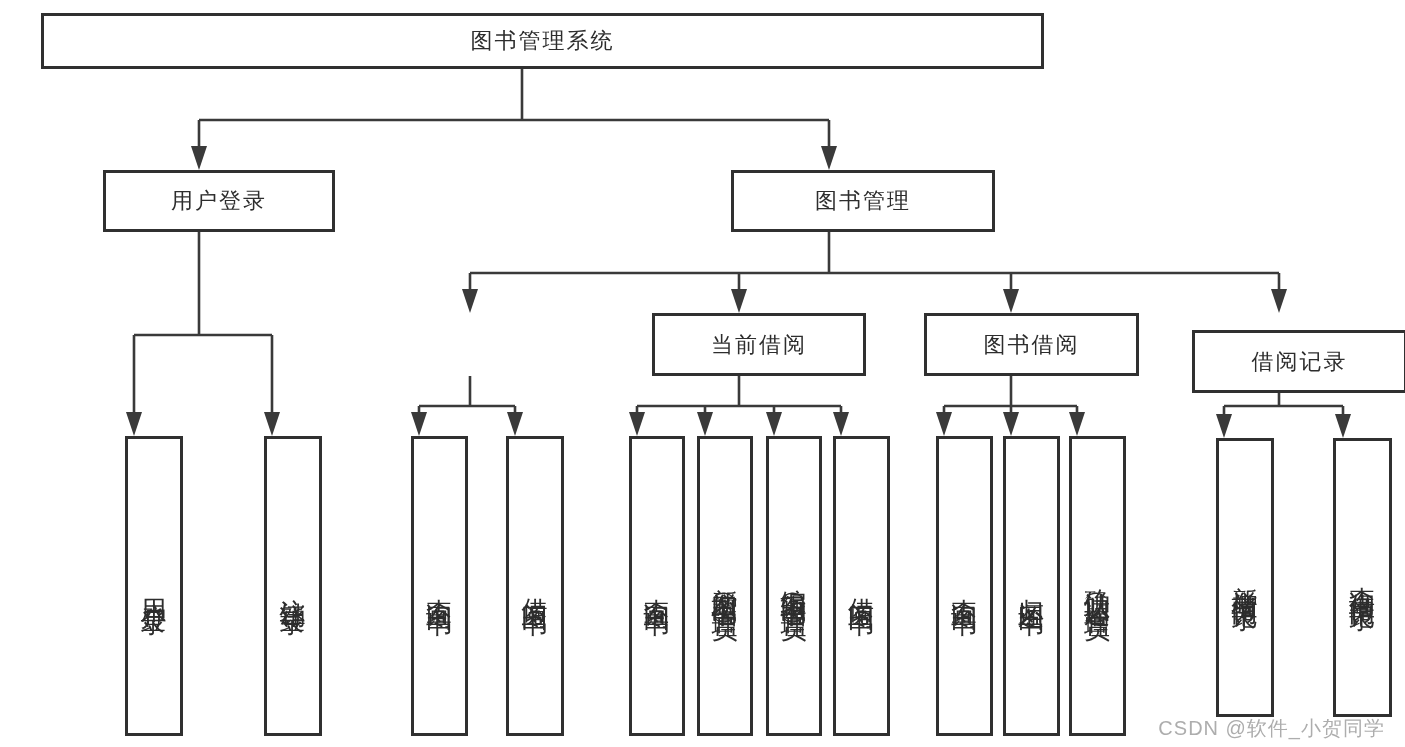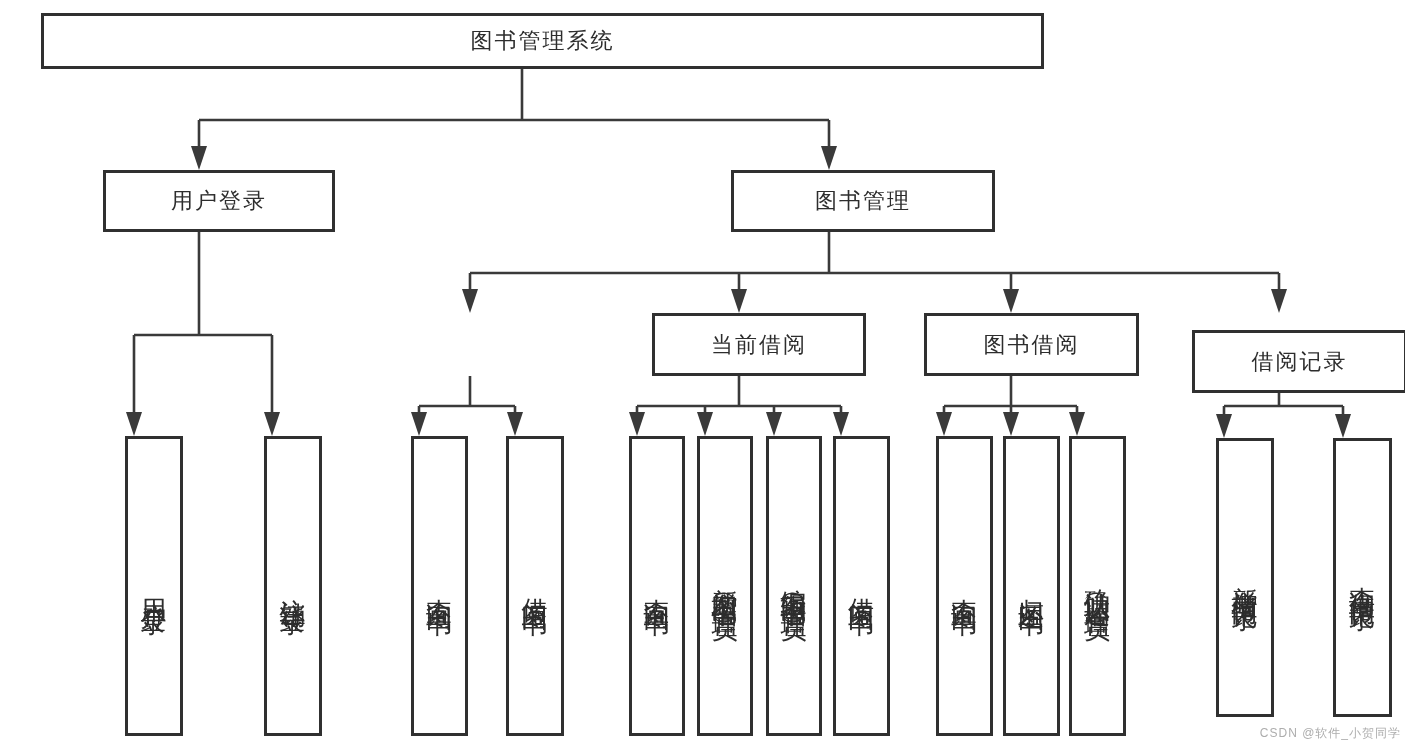--- a/index.html
+++ b/index.html
@@ -55,23 +55,23 @@
     writing-mode: vertical-rl;
     text-orientation: mixed;
     font-size: 26px;
     letter-spacing: 4px;
     line-height: 1;
     white-space: nowrap;
     color: var(--text);
   }
   .watermark {
     position: absolute;
-    right: 4px;
+    right: 20px;
     bottom: 5px;
-    font-size: 12px;
+    font-size: 20px;
     letter-spacing: 1px;
     color: var(--watermark);
     white-space: nowrap;
     z-index: 5;
   }
 </style>
 </head>
 <body>
 
 <div class="stage">

